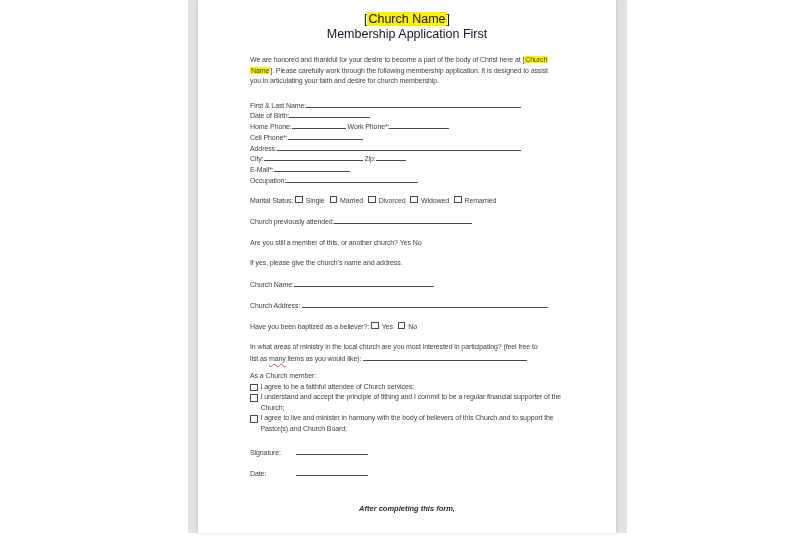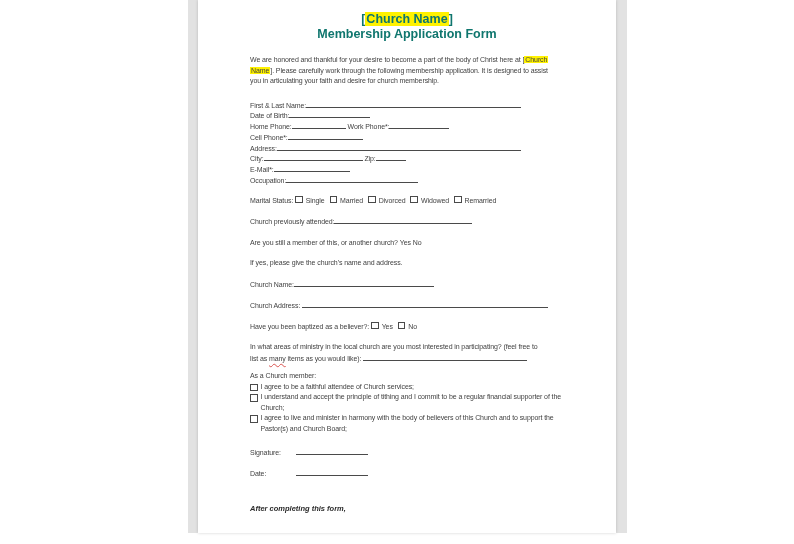--- a/index.html
+++ b/index.html
@@ -11,21 +11,21 @@
     position:absolute;left:188px;top:0;width:439px;height:533px;
     background:#e2e2e2;
   }
   .paper{
     position:absolute;left:10px;top:0;width:418px;height:533px;
     background:#ffffff;box-shadow:0 0 3px rgba(0,0,0,0.18);
     box-sizing:border-box;padding:12px 52px 0 52px;
   }
   .content{width:314px;font-size:7px;line-height:10.5px;letter-spacing:-0.1px;}
   .title,.subtitle{
-    text-align:center;font-weight:bold;color:#0f766e;
+    text-align:center;font-weight:normal;color:#0f172a;
     font-size:12.5px;line-height:15px;letter-spacing:0;margin:0;
   }
   .hl{background:#fff200;padding:0 1px;}
   .intro{margin:13px 0 0 0;white-space:nowrap;}
   .fields{margin-top:13px;}
   .frow{white-space:nowrap;height:10.8px;}
   .ln{display:inline-block;height:7px;border-bottom:1px solid #4a4a4a;vertical-align:baseline;}
   .cb{
     display:inline-block;width:5.5px;height:5.5px;border:1px solid #4a4a4a;
     vertical-align:-0.5px;margin:0 3px 0 5px;background:#fff;
@@ -36,33 +36,33 @@
   .ministry .l1{white-space:nowrap;}
   .sq{text-decoration:underline;text-decoration-style:wavy;text-decoration-color:#d9534f;text-decoration-thickness:1px;text-underline-offset:1.5px;}
   .member{margin-top:7px;}
   .agree{display:flex;margin:0;}
   .agree .cb{margin:2px 3px 0 0;flex:0 0 auto;}
   .agree .txt{flex:1 1 auto;}
   .sigrow{margin-top:13px;white-space:nowrap;}
   .sigrow.date{margin-top:9px;}
   .siglabel{display:inline-block;width:46px;}
   .footer{
-    margin-top:24px;font-weight:bold;font-style:italic;
+    margin-top:24px;text-align:center;font-weight:bold;font-style:italic;
     font-size:7.5px;line-height:11px;color:#2b2b2b;letter-spacing:0;
   }
 </style>
 </head>
 <body>
 
 <div class="photo">
   <div class="paper">
     <div class="content">
 
       <h1 class="title"><span>[</span><span class="hl">Church Name</span><span>]</span></h1>
-      <h2 class="subtitle">Membership Application Form</h2>
+      <h2 class="subtitle">Membership Application First</h2>
 
       <p class="intro"><span>We are honored and thankful for your desire to become a part of the body of Christ here at [</span><span class="hl">Church</span><br><span class="hl">Name</span><span>]. Please carefully work through the following membership application. It is designed to assist</span><br><span>you in articulating your faith and desire for church membership.</span></p>
 
       <div class="fields">
         <div class="frow"><span>First &amp; Last Name:</span><span class="ln" style="width:215px"></span></div>
         <div class="frow"><span>Date of Birth:</span><span class="ln" style="width:81px"></span></div>
         <div class="frow"><span>Home Phone:</span><span class="ln" style="width:54px"></span><span>&nbsp;</span><span>Work Phone*:</span><span class="ln" style="width:60px"></span></div>
         <div class="frow"><span>Cell Phone*:</span><span class="ln" style="width:75px"></span></div>
         <div class="frow"><span>Address:</span><span class="ln" style="width:244px"></span></div>
         <div class="frow"><span>City:</span><span class="ln" style="width:99px"></span><span>&nbsp;</span><span>Zip:</span><span class="ln" style="width:30px"></span></div>

